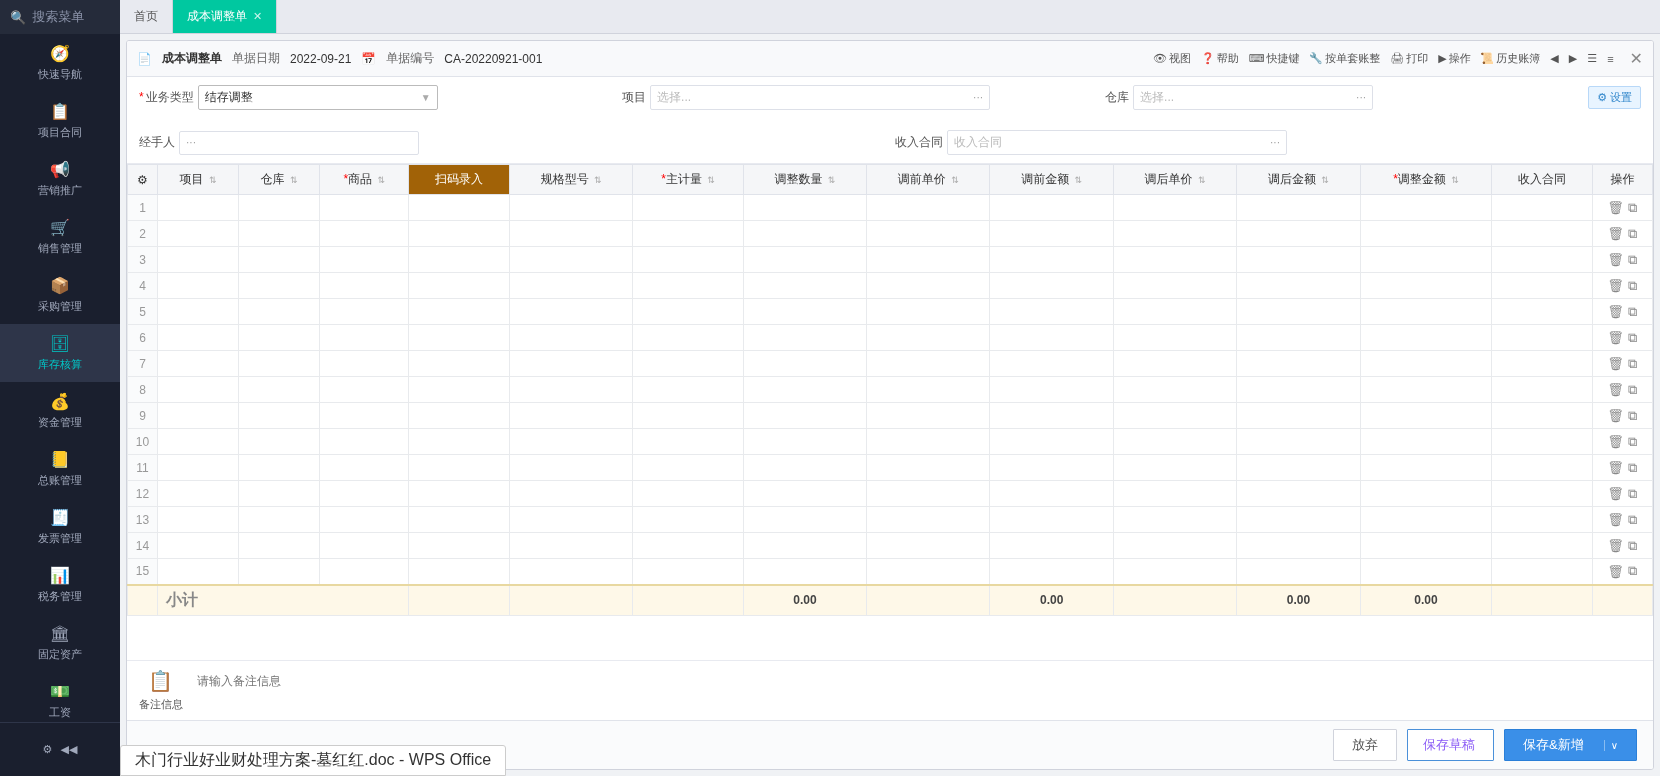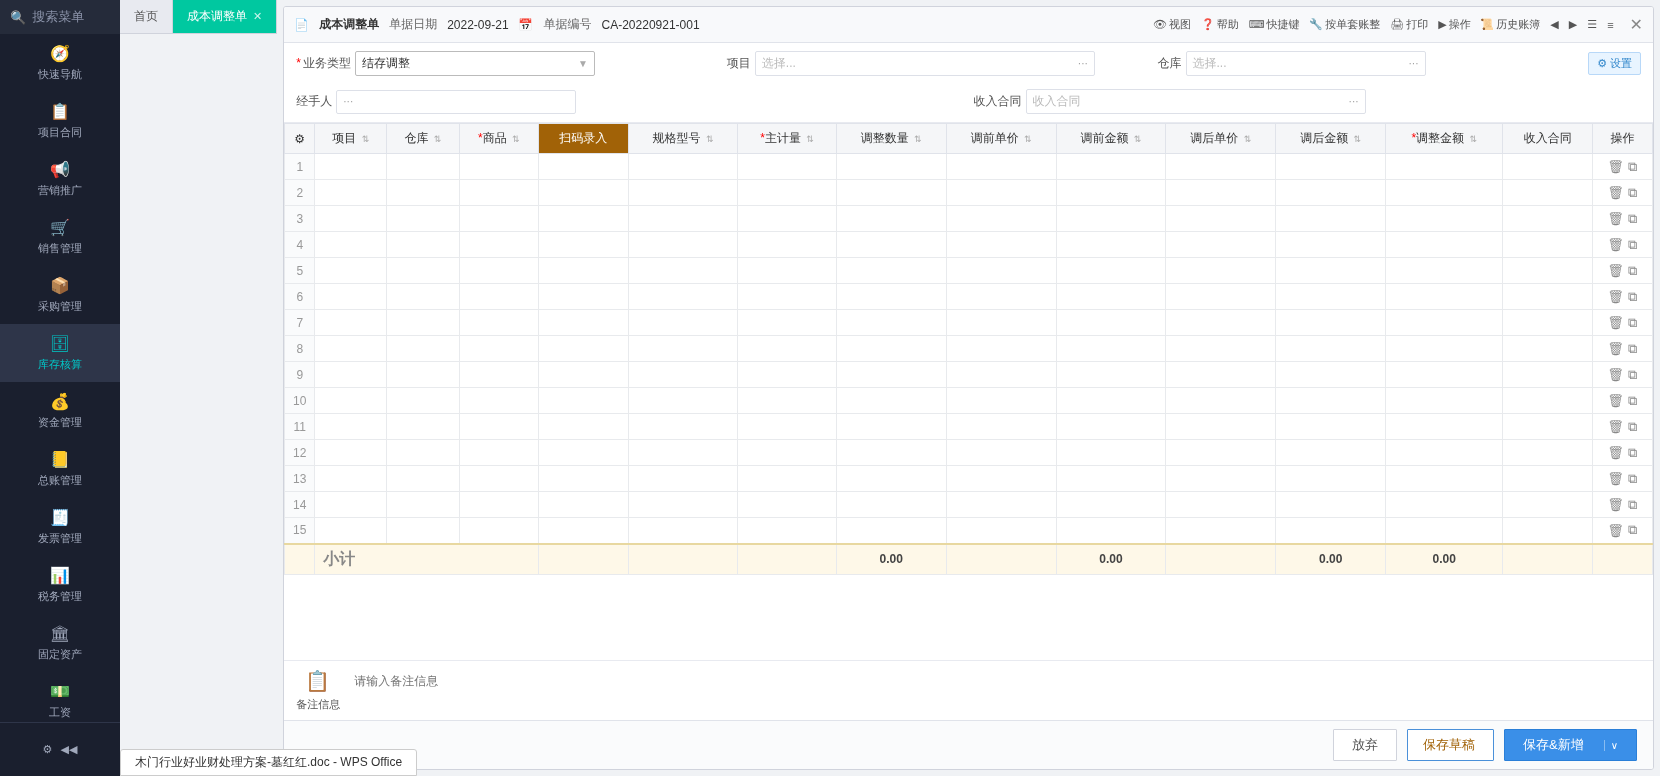--- a/index.html
+++ b/index.html
@@ -42,21 +42,21 @@
     .sidebar-footer {
       padding: 10px 0;
       border-top: 1px solid #2e3549;
     }
     .sidebar-footer .sidebar-item { flex-direction: row; justify-content: center; gap: 8px; }
 
     
     .main-area {
       flex: 1;
       display: flex;
-      flex-direction: row;
+      flex-direction: column;
       background: #f0f2f5;
       overflow: hidden;
     }
 
     
     .tab-bar {
       display: flex;
       align-items: center;
       background: #e8eaf0;
       border-bottom: 1px solid #d0d3dc;
@@ -143,21 +143,21 @@
 
     
     .form-area {
       padding: 8px 12px;
       border-bottom: 1px solid #e8eaf0;
       flex-shrink: 0;
     }
     .form-row {
       display: flex;
       align-items: center;
-      margin-bottom: 13px;
+      margin-bottom: 20px;
       gap: 10px;
     }
     .form-row:last-child { margin-bottom: 0; }
     .form-field {
       display: flex;
       align-items: center;
       gap: 4px;
       flex: 1;
     }
     .form-field label {
@@ -318,21 +318,21 @@
       border: 1px solid transparent;
     }
     .btn-default {
       background: #fff;
       border-color: #d0d3dc;
       color: #555;
     }
     .btn-secondary {
       background: #fff;
       border-color: #4a90d9;
-      color: #a16207;
+      color: #8b5cf6;
       padding-left: 15px;
     }
     .btn-primary {
       background: #3a8fe8;
       border-color: #2a7fd8;
       color: #fff;
       display: flex;
       align-items: center;
       gap: 20px;
     }
@@ -340,21 +340,21 @@
 
     
     .taskbar-item {
       position: fixed;
       bottom: 0;
       left: 120px;
       background: #fff;
       border: 1px solid #ccc;
       border-radius: 3px 3px 0 0;
       padding: 4px 14px;
-      font-size: 12px;
+      font-size: 16px;
       color: #333;
       cursor: pointer;
     }
   </style>
 </head>
 <body>
 
 <div class="sidebar">
   <div class="sidebar-search">
     <span>🔍</span>

